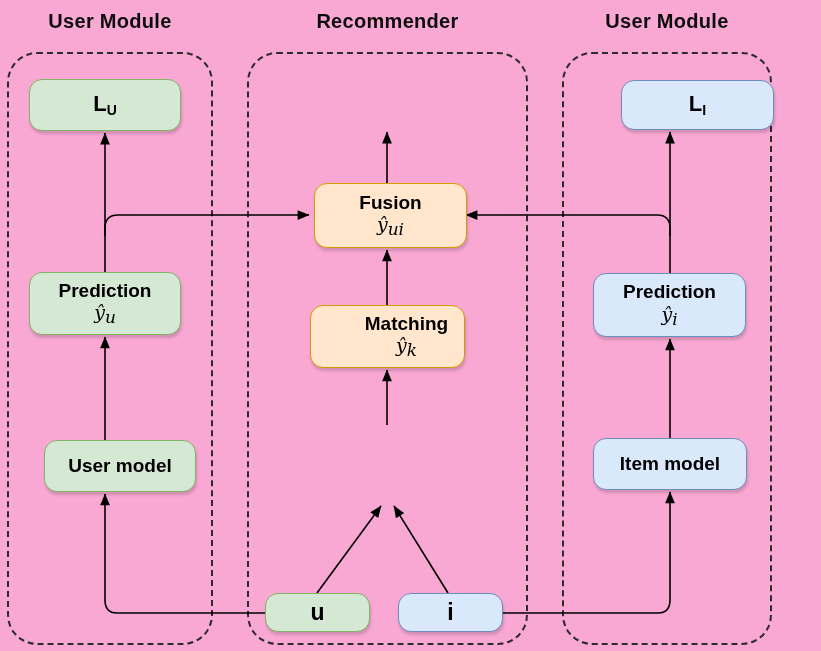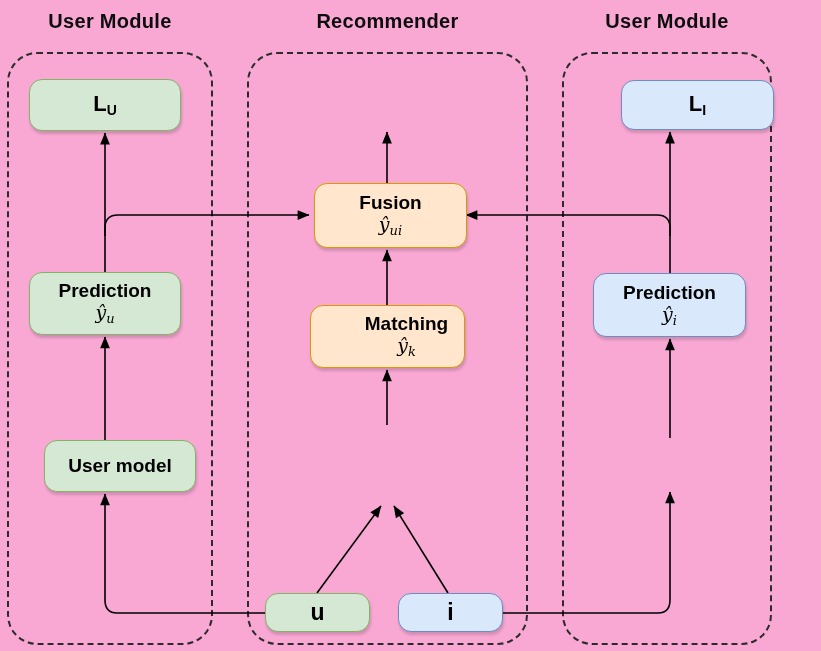--- a/index.html
+++ b/index.html
@@ -77,21 +77,21 @@
     letter-spacing: 0;
   }
   .math {
     font-family: "DejaVu Serif", serif;
     font-style: italic;
     font-size: 19px;
     color: #000;
     margin-top: 1px;
   }
   .math sub {
-    font-size: 13px;
+    font-size: 17px;
     vertical-align: -4px;
   }
   .input-letter {
     font-size: 23px;
     font-weight: 700;
     color: #000;
   }
 </style>
 </head>
 <body>
@@ -147,20 +147,23 @@
     <span class="math"><span>ŷ</span><sub>k</sub></span>
   </div>
 
   <div class="node blue" style="left:621px; top:80px; width:153px; height:50px;">
     <span class="loss-main"><span>L</span><sub>I</sub></span>
   </div>
   <div class="node blue" style="left:593px; top:273px; width:153px; height:64px;">
     <span class="node-label">Prediction</span>
     <span class="math"><span>ŷ</span><sub>i</sub></span>
   </div>
+  <div class="node blue" style="left:593px; top:438px; width:154px; height:52px;">
+    <span class="node-label">Item model</span>
+  </div>
 
   <div class="node green" style="left:265px; top:593px; width:105px; height:39px;">
     <span class="input-letter">u</span>
   </div>
   <div class="node blue" style="left:398px; top:593px; width:105px; height:39px;">
     <span class="input-letter">i</span>
   </div>
 
 </div>
 

